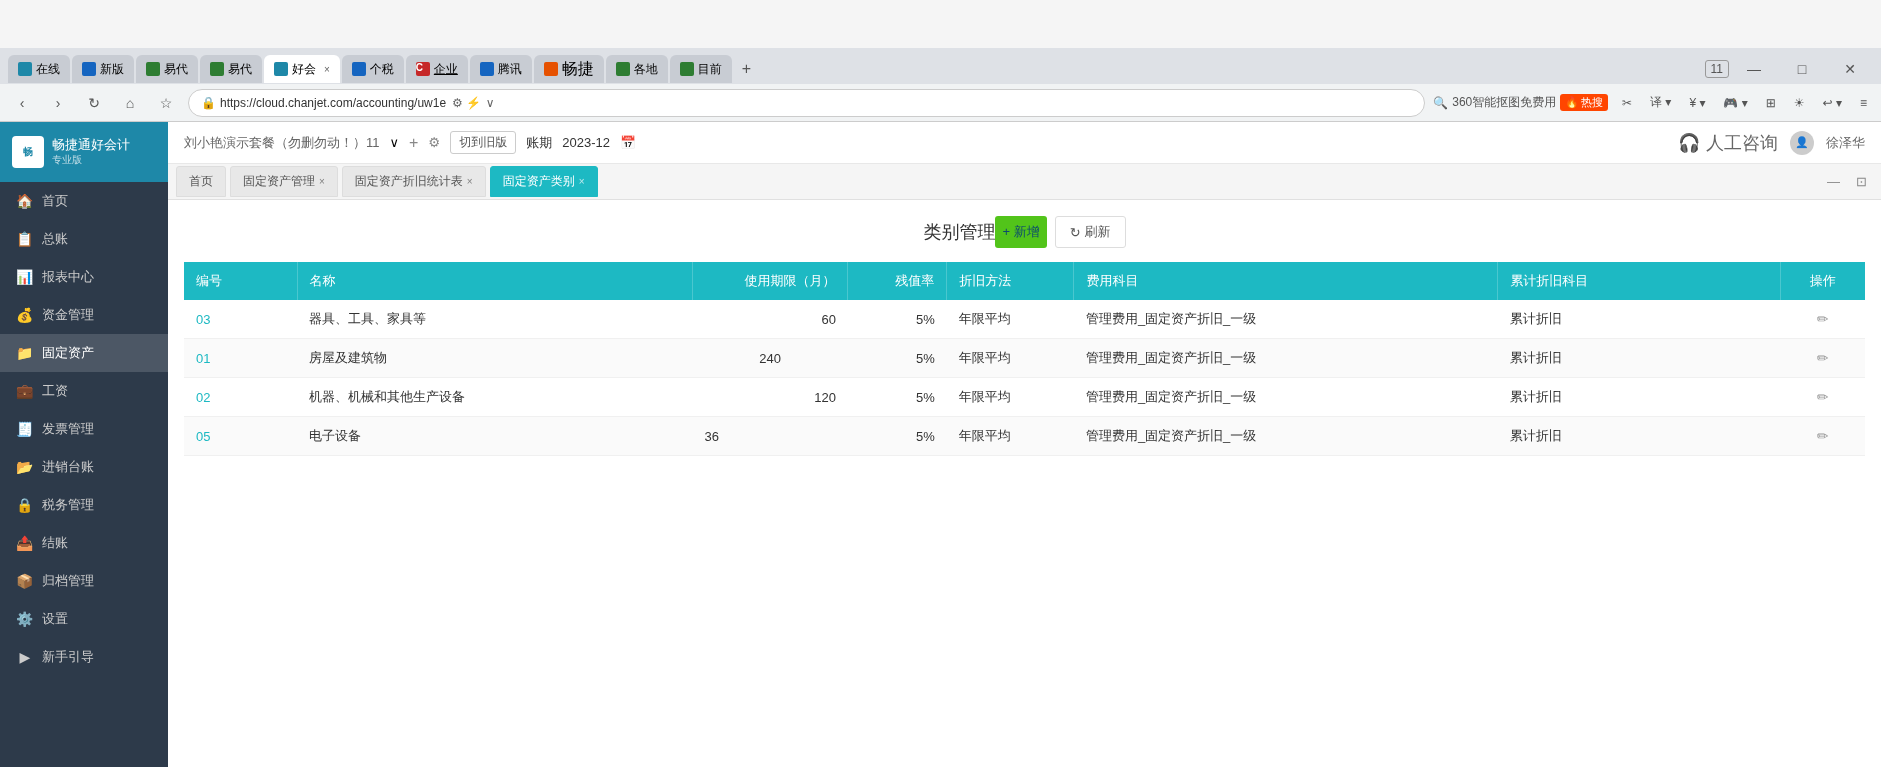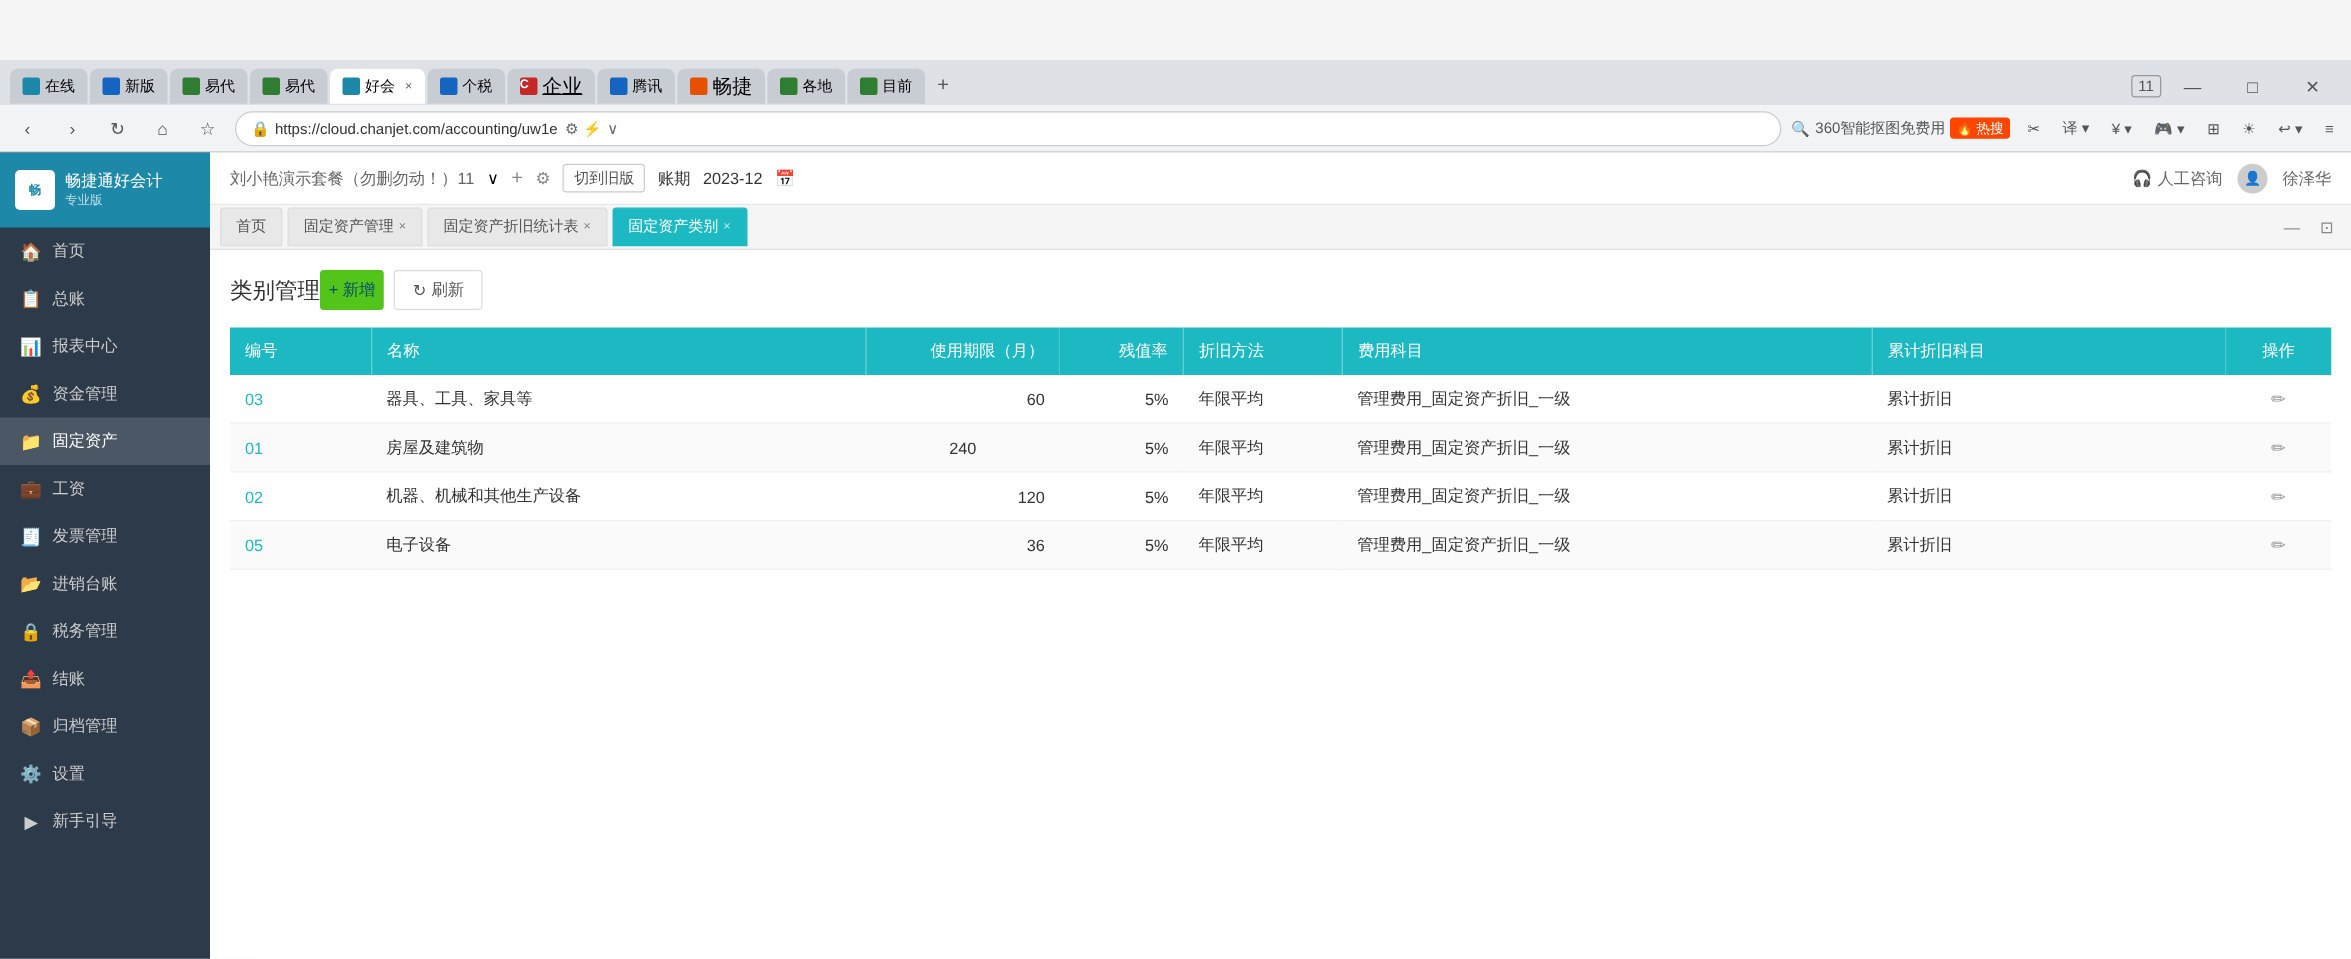--- a/index.html
+++ b/index.html
@@ -43,21 +43,21 @@
 
     
     .page-tabs { background: #f5f5f5; border-bottom: 1px solid #e0e0e0; display: flex; align-items: center; padding: 0 8px; height: 36px; gap: 4px; }
     .page-tab { display: flex; align-items: center; gap: 4px; padding: 6px 12px; border-radius: 3px 3px 0 0; font-size: 12px; cursor: pointer; border: 1px solid transparent; }
     .page-tab:not(.active-tab) { color: #555; background: #e8e8e8; border-color: #ddd; }
     .page-tab.active-tab { background: #1db9c3; color: #fff; border-color: #1db9c3; }
     .page-tab-close { font-size: 10px; cursor: pointer; opacity: 0.7; }
 
     
     .content-area { flex: 1; background: #fff; overflow: auto; padding: 16px; }
-    .page-title-row { display: flex; align-items: center; justify-content: flex-start; margin-bottom: 14px; }
+    .page-title-row { display: flex; align-items: center; justify-content: center; margin-bottom: 14px; }
     .page-title { font-size: 18px; font-weight: 500; color: #333; }
     .title-actions { display: flex; gap: 8px; }
     .btn-add { background: #52c41a; color: #0c4a6e; border: none; padding: 6px 7px; border-radius: 3px; cursor: pointer; font-size: 13px; display: flex; align-items: center; gap: 4px; }
     .btn-refresh { border: 1px solid #ddd; background: #fff; color: #555; padding: 6px 14px; border-radius: 3px; cursor: pointer; font-size: 13px; display: flex; align-items: center; gap: 4px; }
 
     
     .data-table { width: 100%; border-collapse: collapse; }
     .data-table thead tr { background: #1db9c3; }
     .data-table thead th { color: #fff; padding: 10px 12px; text-align: left; font-weight: normal; font-size: 13px; border-right: 1px solid rgba(255,255,255,0.2); }
     .data-table thead th:last-child { border-right: none; }
@@ -93,21 +93,21 @@
       <span class="tab-favicon" style="background:#1e88a8;"></span>
       <span style="font-size:12px;">好会</span>
       <span class="tab-close">×</span>
     </div>
     <div class="browser-tab">
       <span class="tab-favicon" style="background:#1565c0;"></span>
       <span style="font-size:12px;">个税</span>
     </div>
     <div class="browser-tab">
       <span class="tab-favicon" style="background:#c62828; color:#fff; font-size:10px; font-weight:bold;">C</span>
-      <span style="font-size:16px;text-decoration:underline;">企业</span>
+      <span style="font-size:12px;text-decoration:underline;">企业</span>
     </div>
     <div class="browser-tab">
       <span class="tab-favicon" style="background:#1565c0;"></span>
       <span style="font-size:12px;">腾讯</span>
     </div>
     <div class="browser-tab">
       <span class="tab-favicon" style="background:#e65100;"></span>
       <span style="font-size:16px;">畅捷</span>
     </div>
     <div class="browser-tab">
@@ -232,21 +232,21 @@
           <span class="demo-badge">刘小艳演示套餐（勿删勿动！）11</span>
           <span style="cursor:pointer;">∨</span>
           <button style="border:none; background:none; font-size:16px; cursor:pointer; color:#888;">+</button>
           <button style="border:none; background:none; cursor:pointer; color:#888;">⚙</button>
           <button class="switch-btn">切到旧版</button>
           <span class="period-info">账期</span>
           <span style="color:#333; font-weight:500;">2023-12</span>
           <span style="cursor:pointer; color:#888;">📅</span>
         </div>
         <div class="header-right">
-          <button style="border:none; background:none; cursor:pointer; color:#666; font-size:13px;">
+          <button style="border:none; background:none; cursor:pointer; color:#666; font-size:18px;">
             <span>🎧</span>
             <span>人工咨询</span>
           </button>
           <span style="width:24px; height:24px; border-radius:50%; background:#ccc; display:inline-flex; align-items:center; justify-content:center; font-size:11px;">👤</span>
           <span>徐泽华</span>
         </div>
       </div>
 
       <div class="page-tabs">
         <div class="page-tab">
@@ -328,21 +328,21 @@
     <td>年限平均</td>
     <td>管理费用_固定资产折旧_一级</td>
     <td>累计折旧</td>
     <td style="text-align:center;">
       <button class="edit-btn">✏</button>
     </td>
   </tr>
               <tr style="background: rgb(250, 250, 250);">
     <td class="code-col" style="color:#1db9c3; cursor:pointer;">05</td>
     <td>电子设备</td>
-    <td style="text-align:right;margin-top:44px;">36</td>
+    <td style="margin-top:44px;">36</td>
     <td style="text-align:right;">5%</td>
     <td>年限平均</td>
     <td>管理费用_固定资产折旧_一级</td>
     <td>累计折旧</td>
     <td style="text-align:center;">
       <button class="edit-btn">✏</button>
     </td>
   </tr>
             </tbody>
         </table>

